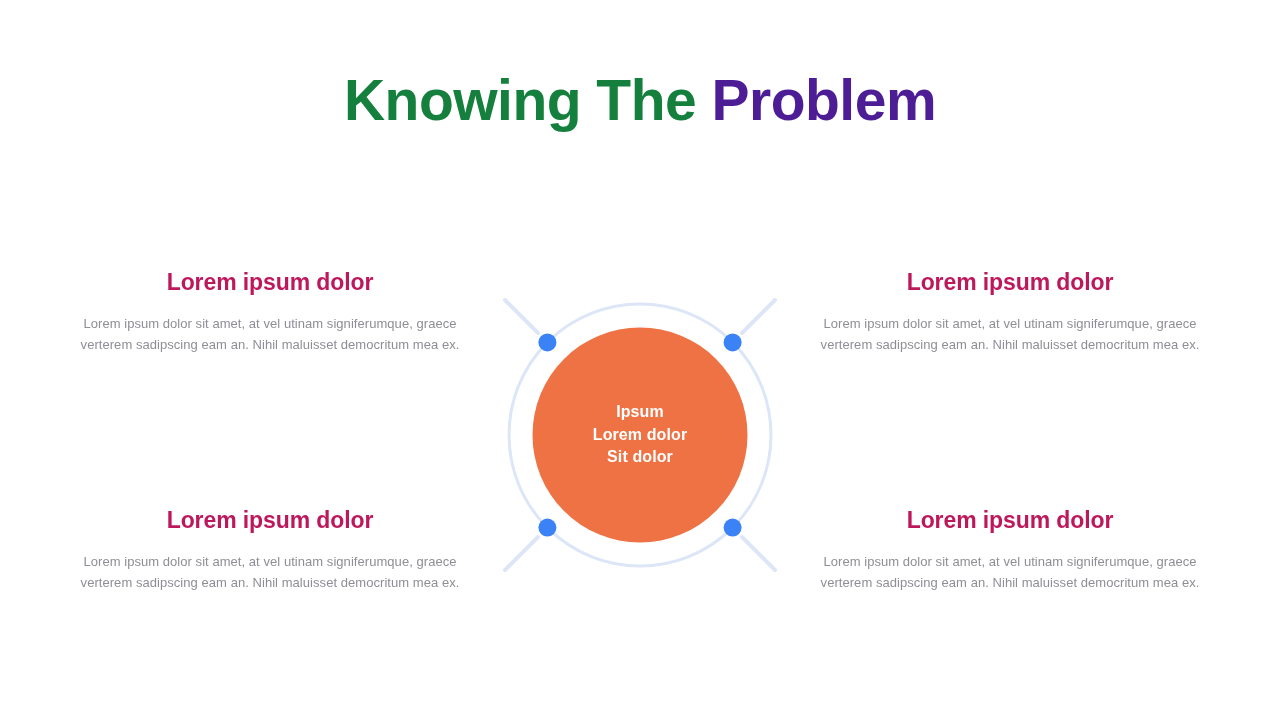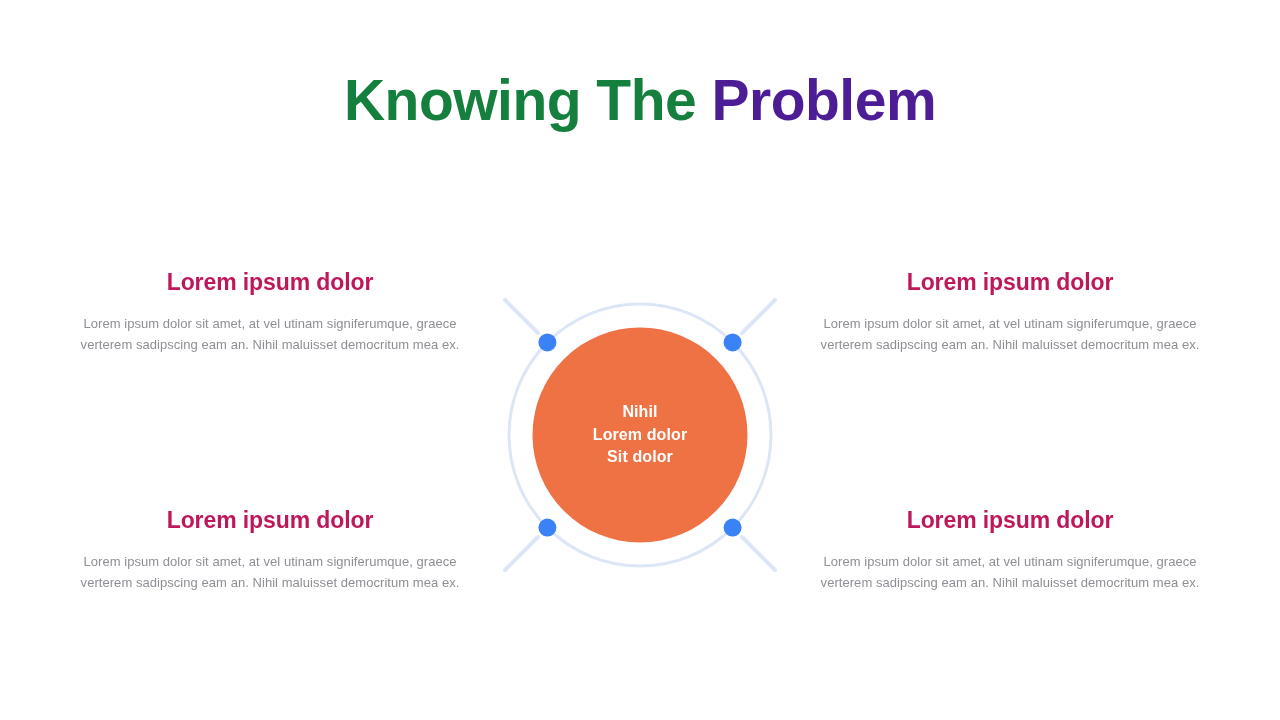--- a/index.html
+++ b/index.html
@@ -144,19 +144,19 @@
 
       <g>
         <circle cx="67.4" cy="67.4" r="9" fill="#3b82f6"></circle>
         <circle cx="252.6" cy="67.4" r="9" fill="#3b82f6"></circle>
         <circle cx="67.4" cy="252.6" r="9" fill="#3b82f6"></circle>
         <circle cx="252.6" cy="252.6" r="9" fill="#3b82f6"></circle>
       </g>
     </svg>
 
     <div id="center-label">
-      <div class="c-line">Nihil</div>
+      <div class="c-line">Ipsum</div>
       <div class="c-line">Lorem dolor</div>
       <div class="c-line">Sit dolor</div>
     </div>
   </div>
 
 </div>
 
 </body></html>

